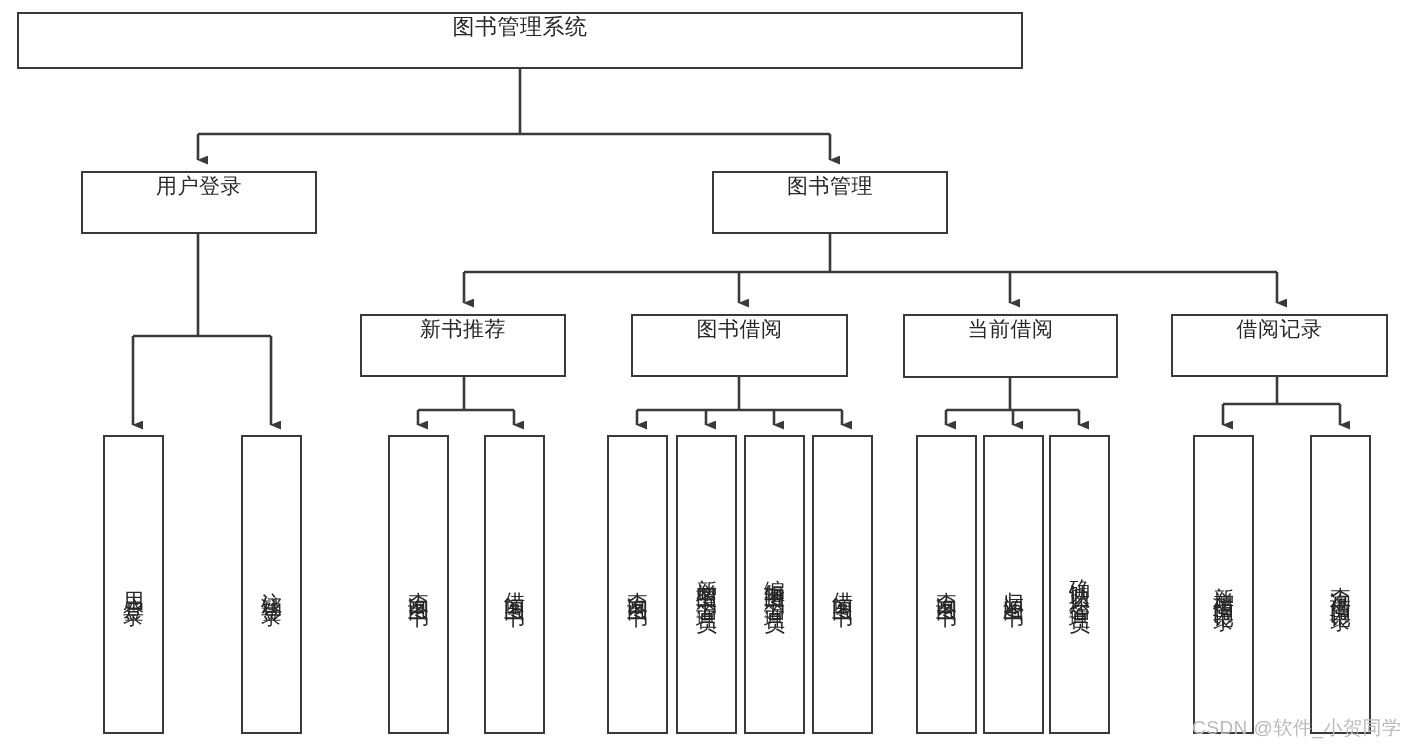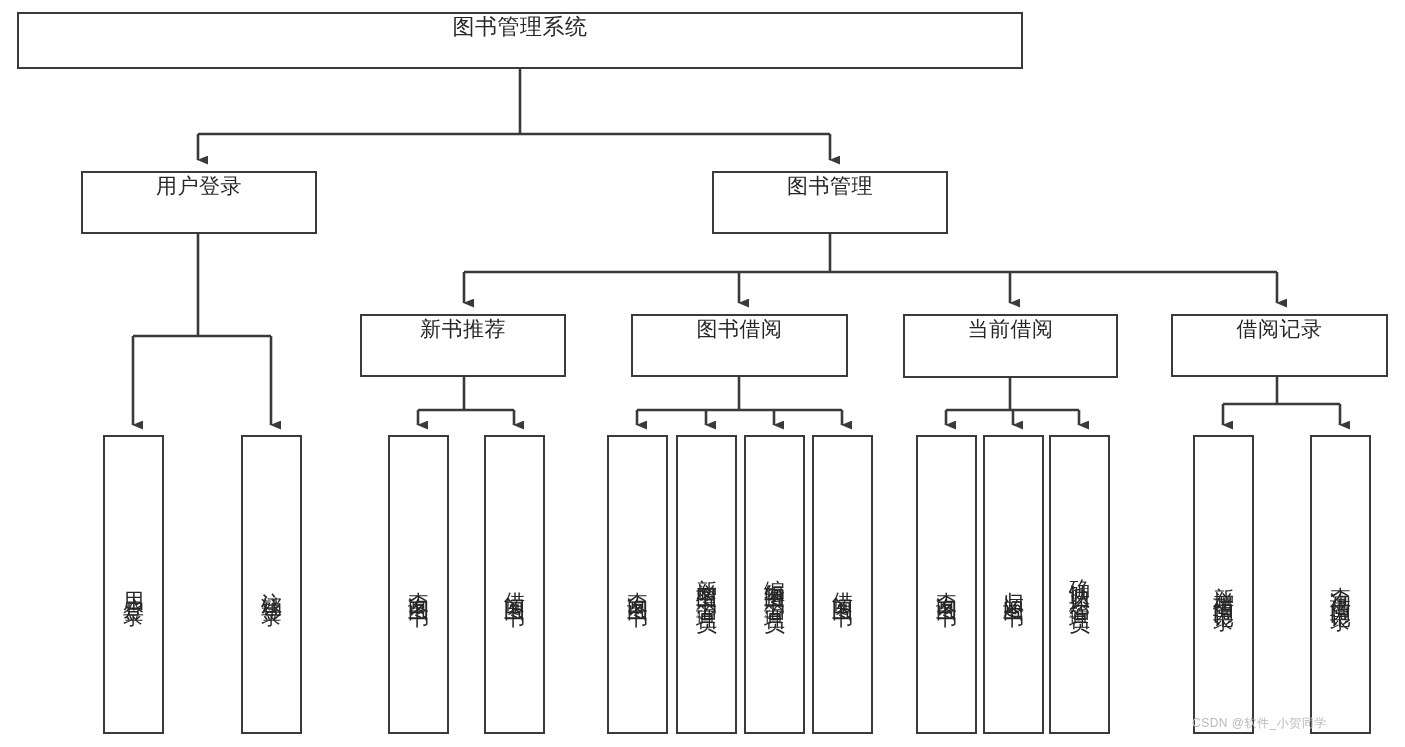--- a/index.html
+++ b/index.html
@@ -56,21 +56,21 @@
     writing-mode: vertical-rl;
     text-orientation: upright;
     letter-spacing: 5px;
     line-height: 1.05;
     white-space: nowrap;
     text-align: center;
   }
   .watermark {
     position: absolute;
     color: #b9b9b9;
-    font-size: 12px;
+    font-size: 19px;
     letter-spacing: 0.5px;
     white-space: nowrap;
     user-select: none;
   }
 </style>
 </head>
 <body>
 
 <div id="canvas">
 

